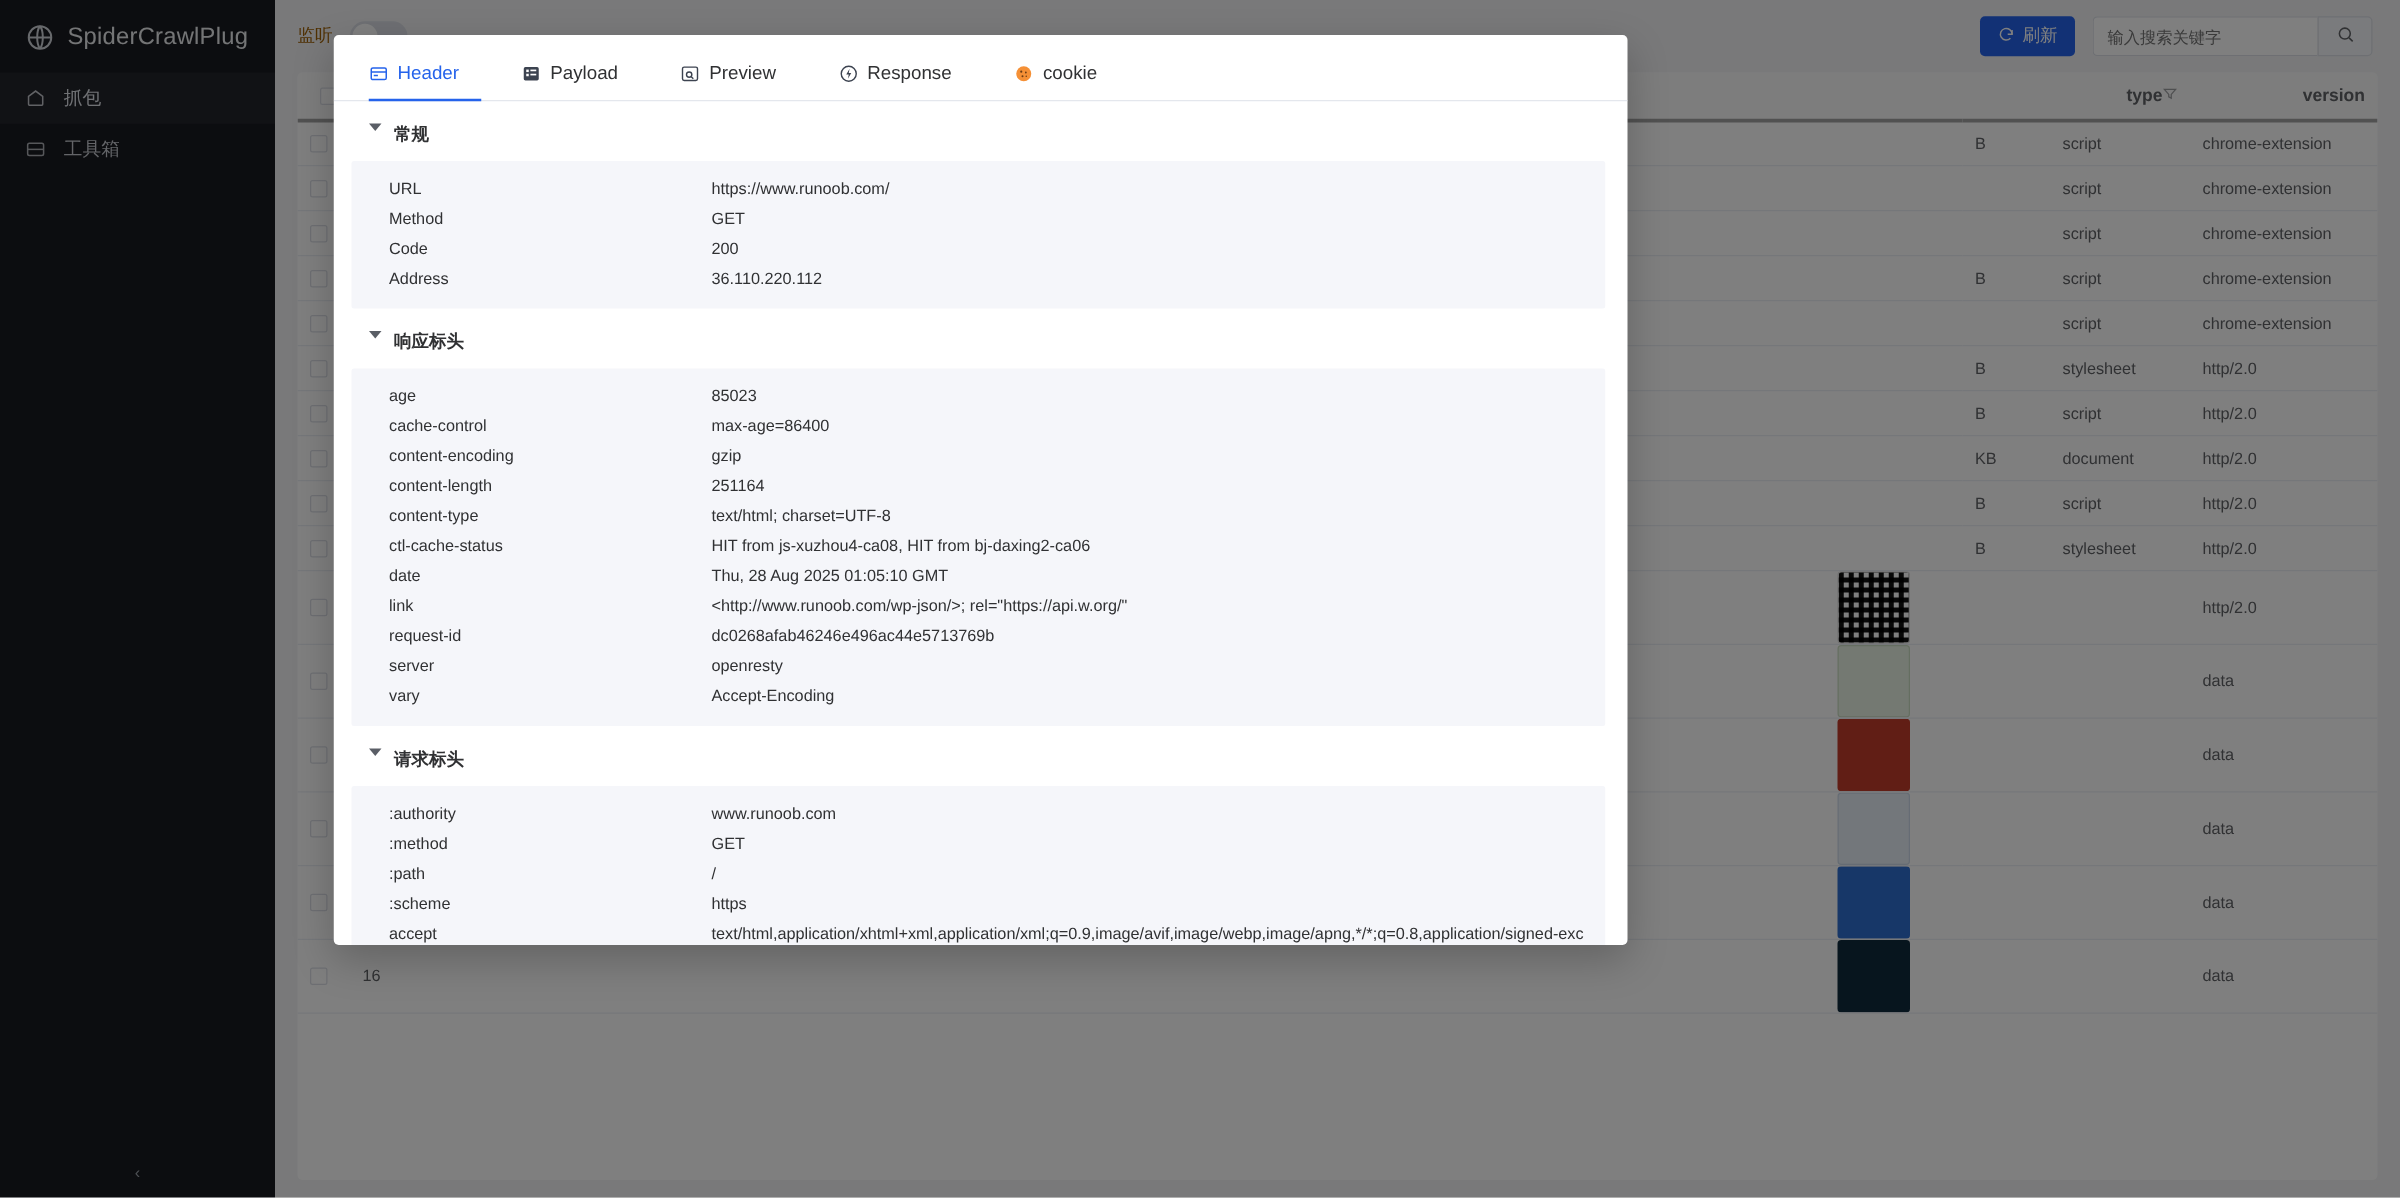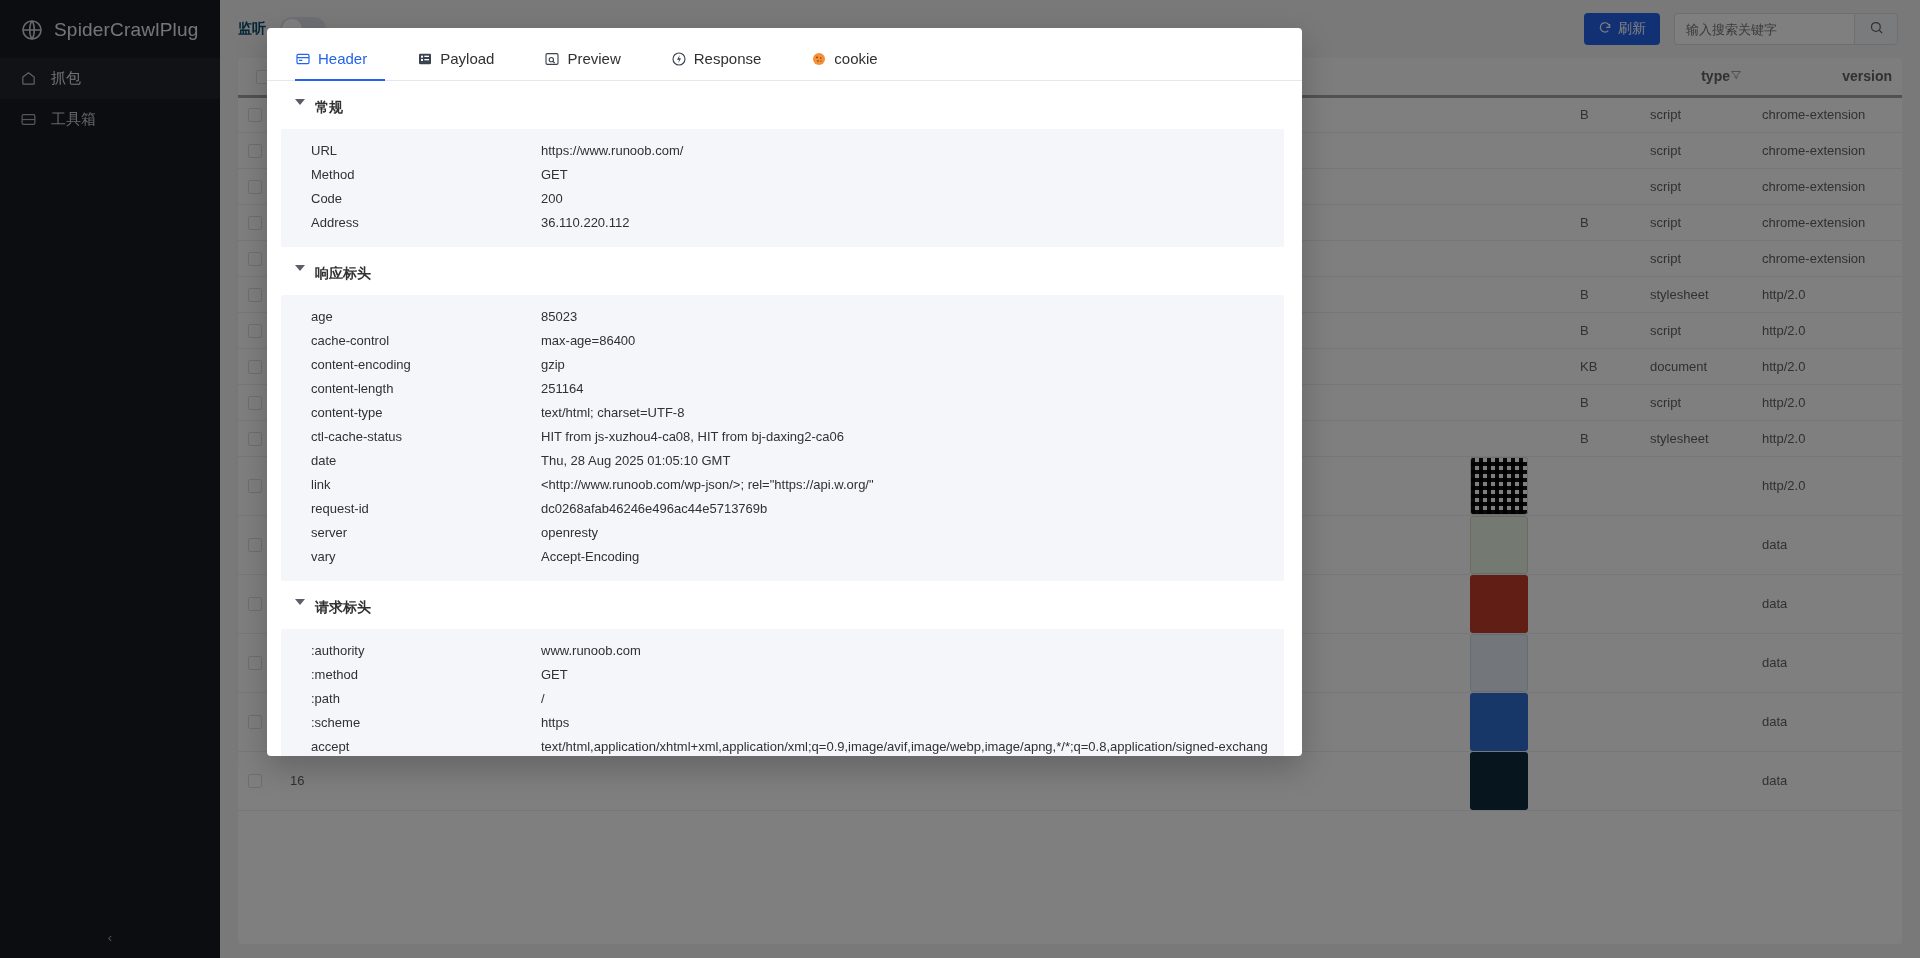--- a/index.html
+++ b/index.html
@@ -42,21 +42,21 @@
     color: #9aa0a8; cursor: pointer; font-size: 13px;
   }
 
   
   .main { flex: 1; min-width: 0; background: #f2f3f5; display: flex; flex-direction: column; }
   .toolbar {
     height: 58px; flex: 0 0 58px;
     display: flex; align-items: center; gap: 14px;
     padding: 0 22px 0 18px; background: #f2f3f5;
   }
-  .toolbar-label { font-size: 14px; color: #0c4a6e; font-weight: bold; }
+  .toolbar-label { font-size: 14px; color: #a16207; }
   .switch {
     width: 46px; height: 24px; border-radius: 13px; background: #dcdfe6;
     position: relative; cursor: pointer; flex: 0 0 46px;
   }
   .switch::after {
     content: ""; position: absolute; top: 2px; left: 2px;
     width: 20px; height: 20px; border-radius: 50%; background: #fff;
   }
   .toolbar-spacer { flex: 1; }
   .btn-refresh {
@@ -141,21 +141,21 @@
     display: flex; align-items: flex-start; gap: 10px;
     padding: 18px 0 12px 14px;
     font-size: 14px; font-weight: bold; color: #303133;
     cursor: pointer;
   }
   .caret { width: 0; height: 0; border-left: 5px solid transparent; border-right: 5px solid transparent; border-top: 6px solid #5a5e66; }
   .kv-table {
     background: #f5f6fa; border-radius: 2px;
     padding: 10px 0 12px 0;
   }
-  .kv-row { display: flex; padding: 0 0 0 30px; line-height: 18px; }
+  .kv-row { display: flex; padding: 0 0 0 30px; line-height: 18px; gap: 28px; }
   .kv-key {
     flex: 0 0 230px; font-size: 13px; color: #303133;
     padding: 3px 0; white-space: nowrap;
   }
   .kv-val {
     flex: 1; min-width: 0; font-size: 13px; color: #303133;
     padding: 3px 0; word-break: break-all; padding-right: 14px;
   }
 </style>
 </head>

